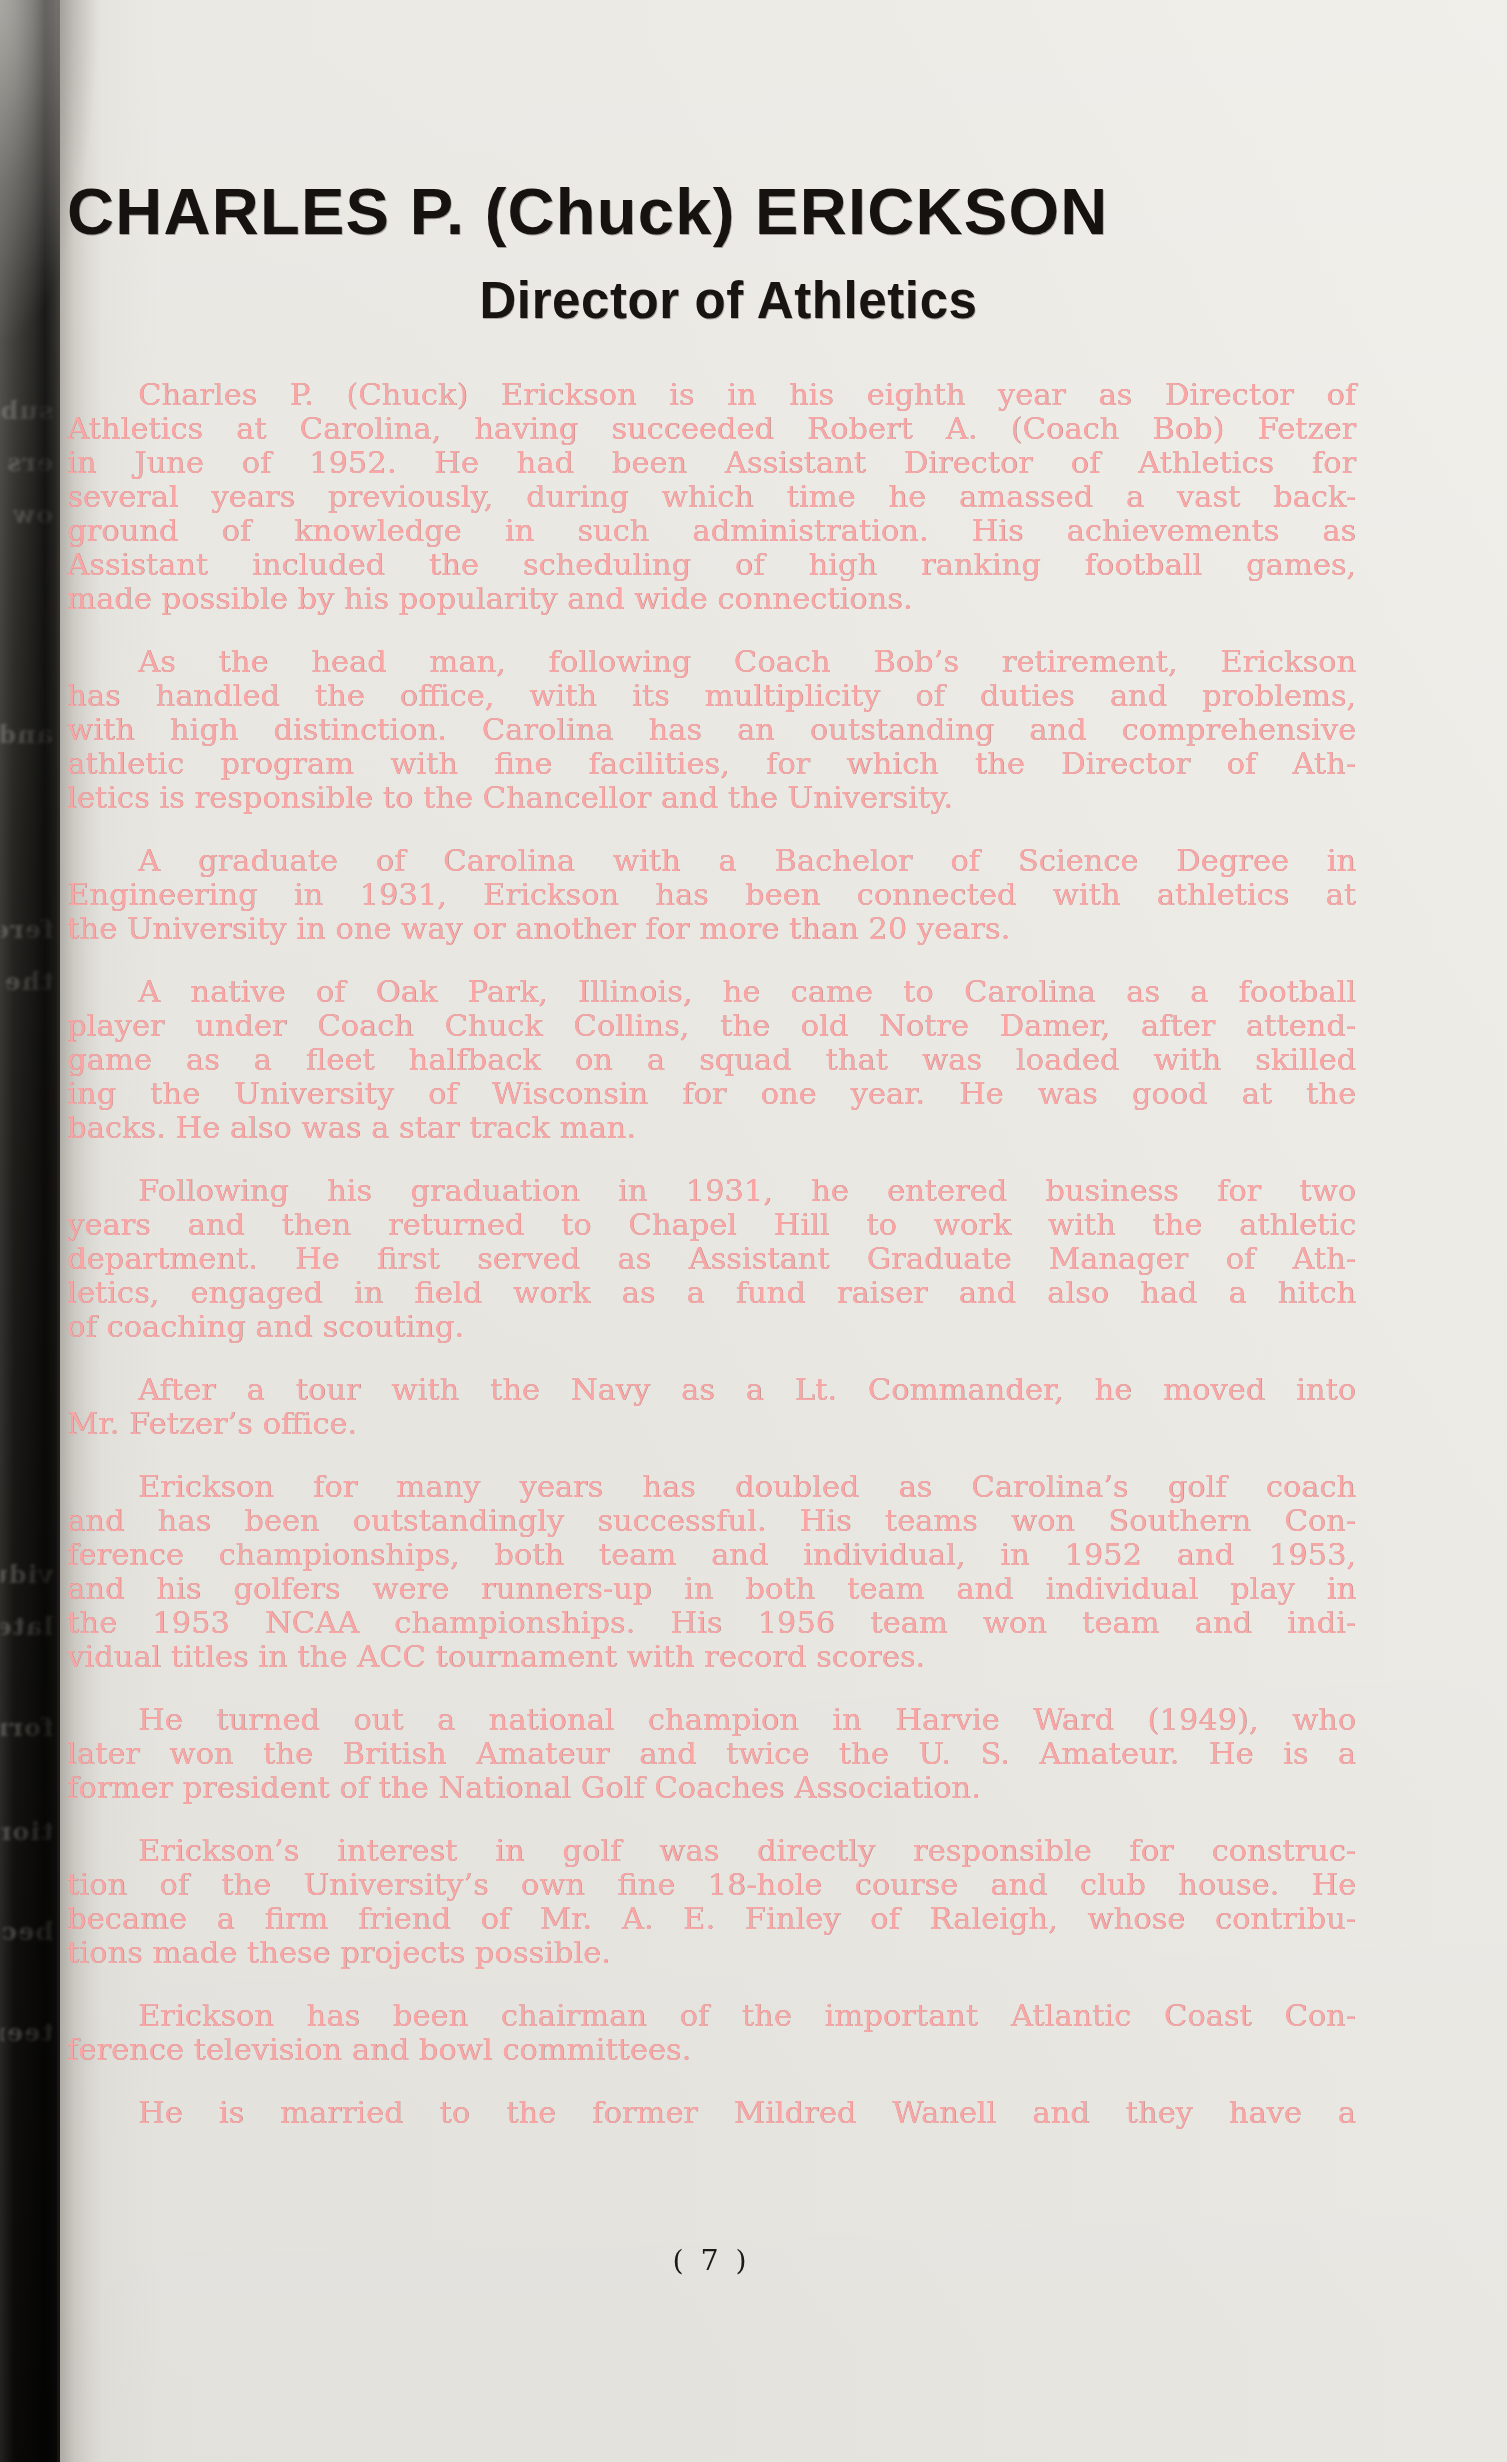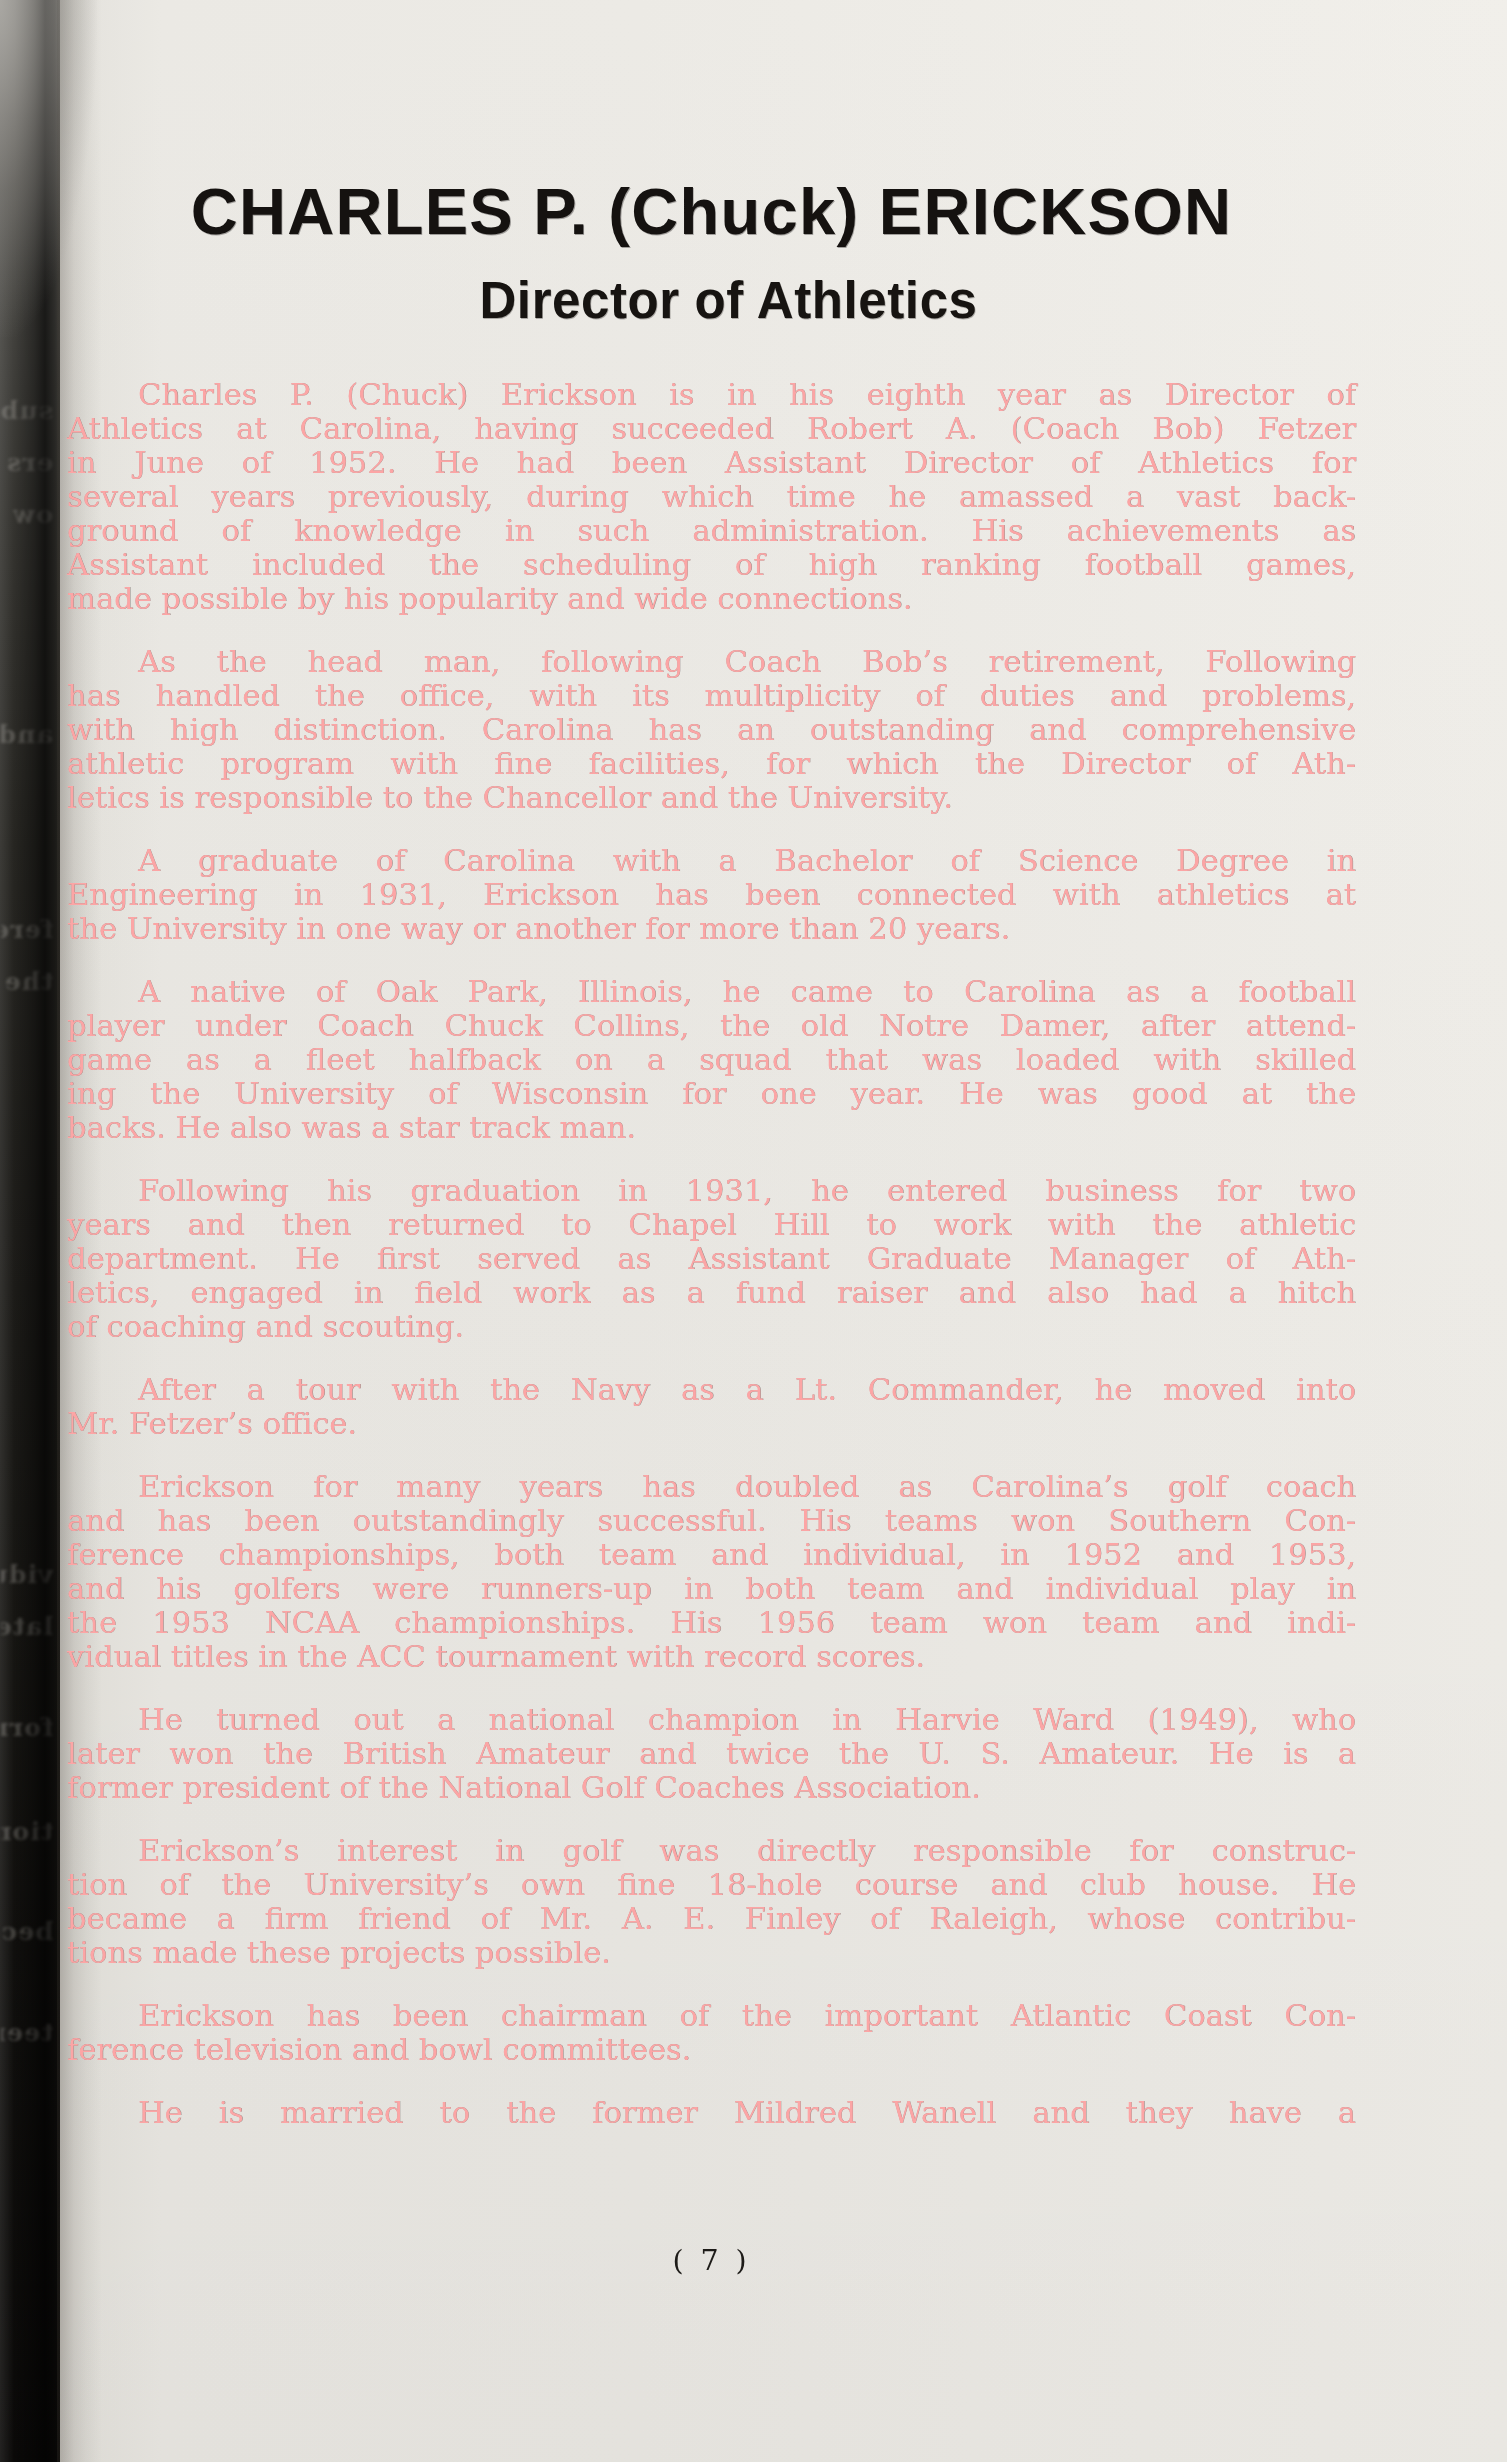--- a/index.html
+++ b/index.html
@@ -73,21 +73,20 @@
     width: 1289px;
     top: 0;
     height: 100%;
     color: #1b1916;
   }
   .page-title {
     position: absolute;
     top: 179px;
     left: 0; width: 100%;
     margin: 0;
-    text-align: center;
     font-family: "Liberation Sans", sans-serif;
     font-weight: 700;
     font-size: 65px;
     line-height: 1;
     letter-spacing: 1.3px;
     color: #151210;
     text-shadow: 0.8px 0.8px 0 rgba(21,18,16,0.35);
   }
   .page-subtitle {
     position: absolute;
@@ -162,21 +161,21 @@
         <div class="para">
           <div class="line first">Charles P. (Chuck) Erickson is in his eighth year as Director of</div>
           <div class="line">Athletics at Carolina, having succeeded Robert A. (Coach Bob) Fetzer</div>
           <div class="line">in June of 1952. He had been Assistant Director of Athletics for</div>
           <div class="line">several years previously, during which time he amassed a vast back-</div>
           <div class="line">ground of knowledge in such administration. His achievements as</div>
           <div class="line">Assistant included the scheduling of high ranking football games,</div>
           <div class="line last">made possible by his popularity and wide connections.</div>
         </div>
         <div class="para">
-          <div class="line first">As the head man, following Coach Bob’s retirement, Following</div>
+          <div class="line first">As the head man, following Coach Bob’s retirement, Erickson</div>
           <div class="line">has handled the office, with its multiplicity of duties and problems,</div>
           <div class="line">with high distinction. Carolina has an outstanding and comprehensive</div>
           <div class="line">athletic program with fine facilities, for which the Director of Ath-</div>
           <div class="line last">letics is responsible to the Chancellor and the University.</div>
         </div>
         <div class="para">
           <div class="line first">A graduate of Carolina with a Bachelor of Science Degree in</div>
           <div class="line">Engineering in 1931, Erickson has been connected with athletics at</div>
           <div class="line last">the University in one way or another for more than 20 years.</div>
         </div>

